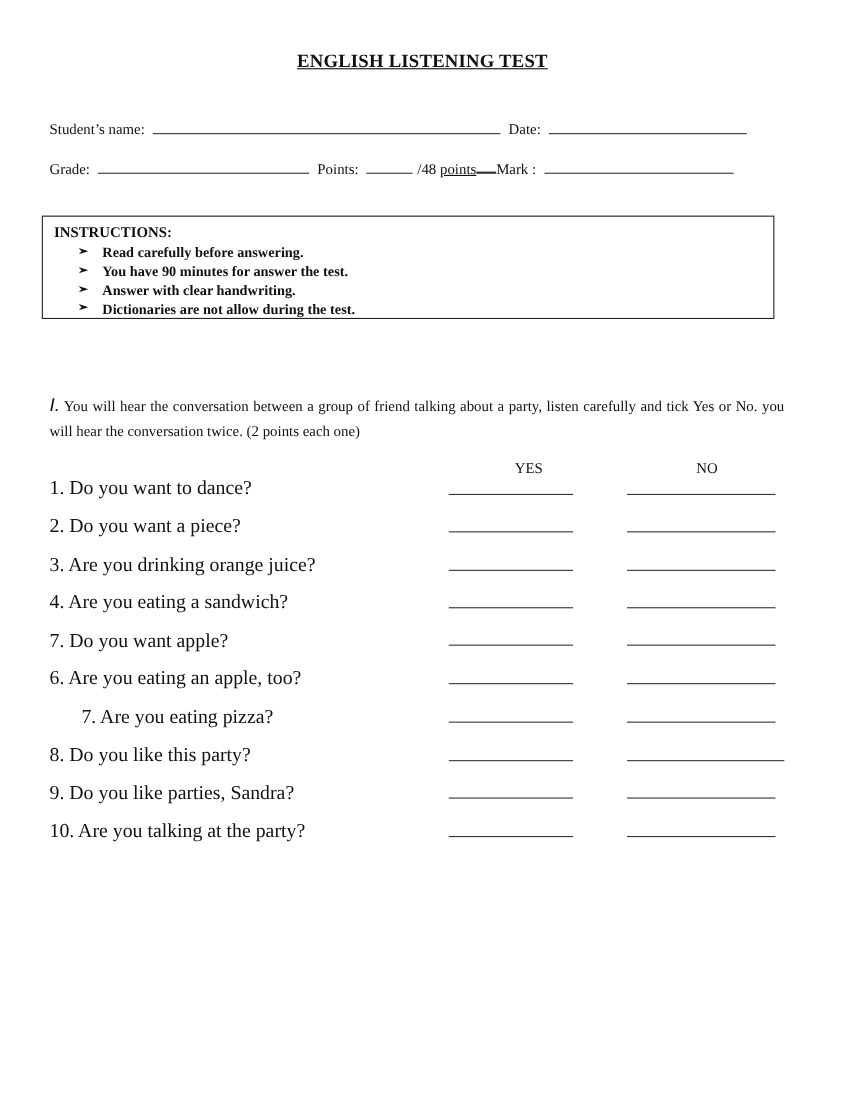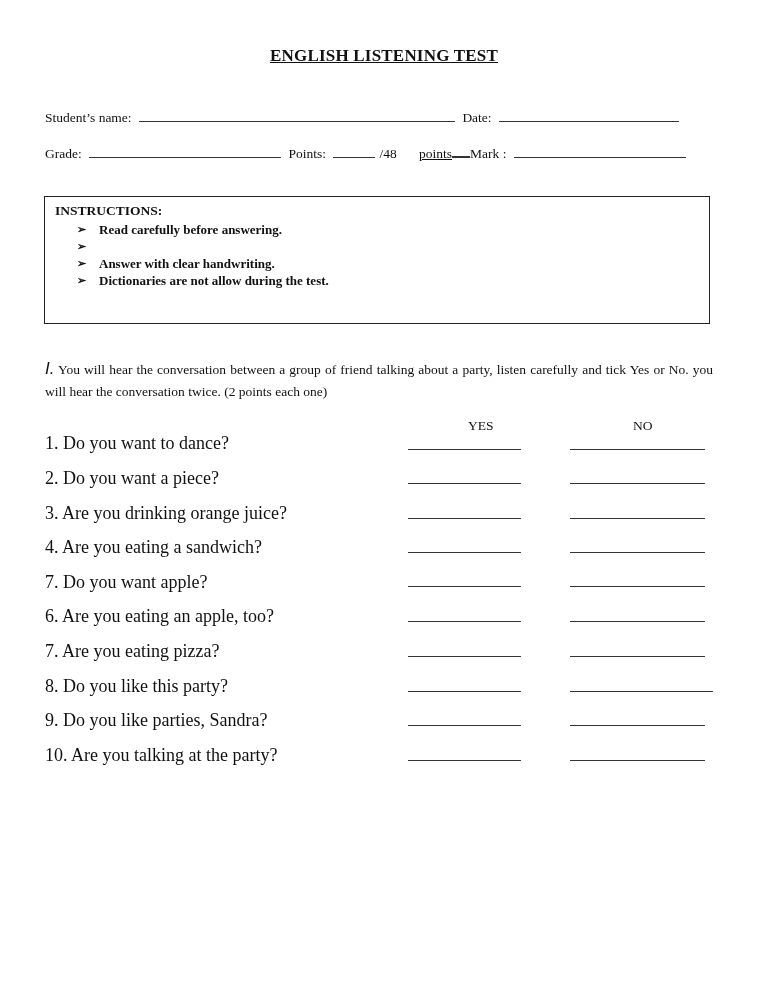--- a/index.html
+++ b/index.html
@@ -10,23 +10,23 @@
   .title {
     position: absolute; top: 46px; left: 0; width: 768px; text-align: center;
     font-weight: bold; font-size: 17px; text-decoration: underline; letter-spacing: 0.2px;
   }
   .line-row {
     position: absolute; left: 45px; font-size: 13.5px; white-space: nowrap;
   }
   .blank {
     display: inline-block; border-bottom: 1px solid #333; height: 1px; vertical-align: baseline; margin: 0 4px;
   }
-  .u { text-decoration: underline; margin-left: 19px; }
+  .u { text-decoration: underline; }
   .instructions-box {
-    position: absolute; left: 44px; top: 196px; width: 666px; height: 128px;
+    position: absolute; left: 38px; top: 196px; width: 666px; height: 94px;
     border: 1px solid #222; box-sizing: border-box; text-decoration: underline;
   }
   .instr-title {
     position: absolute; left: 10px; top: 6px; font-weight: bold; font-size: 13.5px;
   }
   .instr-list {
     position: absolute; left: 32px; top: 24px; margin: 0; padding: 0; list-style: none;
   }
   .instr-list li {
     font-weight: bold; font-size: 13px; height: 17px; line-height: 17px;
@@ -71,20 +71,21 @@
 
 <div class="instructions-box">
   <div class="instr-title">INSTRUCTIONS:</div>
   <ul class="instr-list">
     <li>
         <span class="bullet">➢</span>
         <span>Read carefully before answering.</span>
       </li>
     <li>
         <span class="bullet">➢</span>
+        <span>You have 90 minutes for answer the test.</span>
       </li>
     <li>
         <span class="bullet">➢</span>
         <span>Answer with clear handwriting.</span>
       </li>
     <li>
         <span class="bullet">➢</span>
         <span>Dictionaries are not allow during the test.</span>
       </li>
   </ul>
@@ -115,21 +116,21 @@
 <div class="answer-line" style="top:552px;left:570px;width:135px;"></div>
 
 <div class="question" style="top:572px;">7. Do you want apple?</div>
 <div class="answer-line" style="top:586px;left:408px;width:113px;"></div>
 <div class="answer-line" style="top:586px;left:570px;width:135px;"></div>
 
 <div class="question" style="top:606px;">6. Are you eating an apple, too?</div>
 <div class="answer-line" style="top:621px;left:408px;width:113px;"></div>
 <div class="answer-line" style="top:621px;left:570px;width:135px;"></div>
 
-<div class="question" style="top:641px;">7. Are you eating pizza?</div>
+<div class="question" style="top:641px;margin-left:29px;">7. Are you eating pizza?</div>
 <div class="answer-line" style="top:656px;left:408px;width:113px;"></div>
 <div class="answer-line" style="top:656px;left:570px;width:135px;"></div>
 
 <div class="question" style="top:676px;text-align:center;">8. Do you like this party?</div>
 <div class="answer-line" style="top:691px;left:408px;width:113px;"></div>
 <div class="answer-line" style="top:691px;left:570px;width:143px;"></div>
 
 <div class="question" style="top:710px;">9. Do you like parties, Sandra?</div>
 <div class="answer-line" style="top:725px;left:408px;width:113px;"></div>
 <div class="answer-line" style="top:725px;left:570px;width:135px;"></div>

